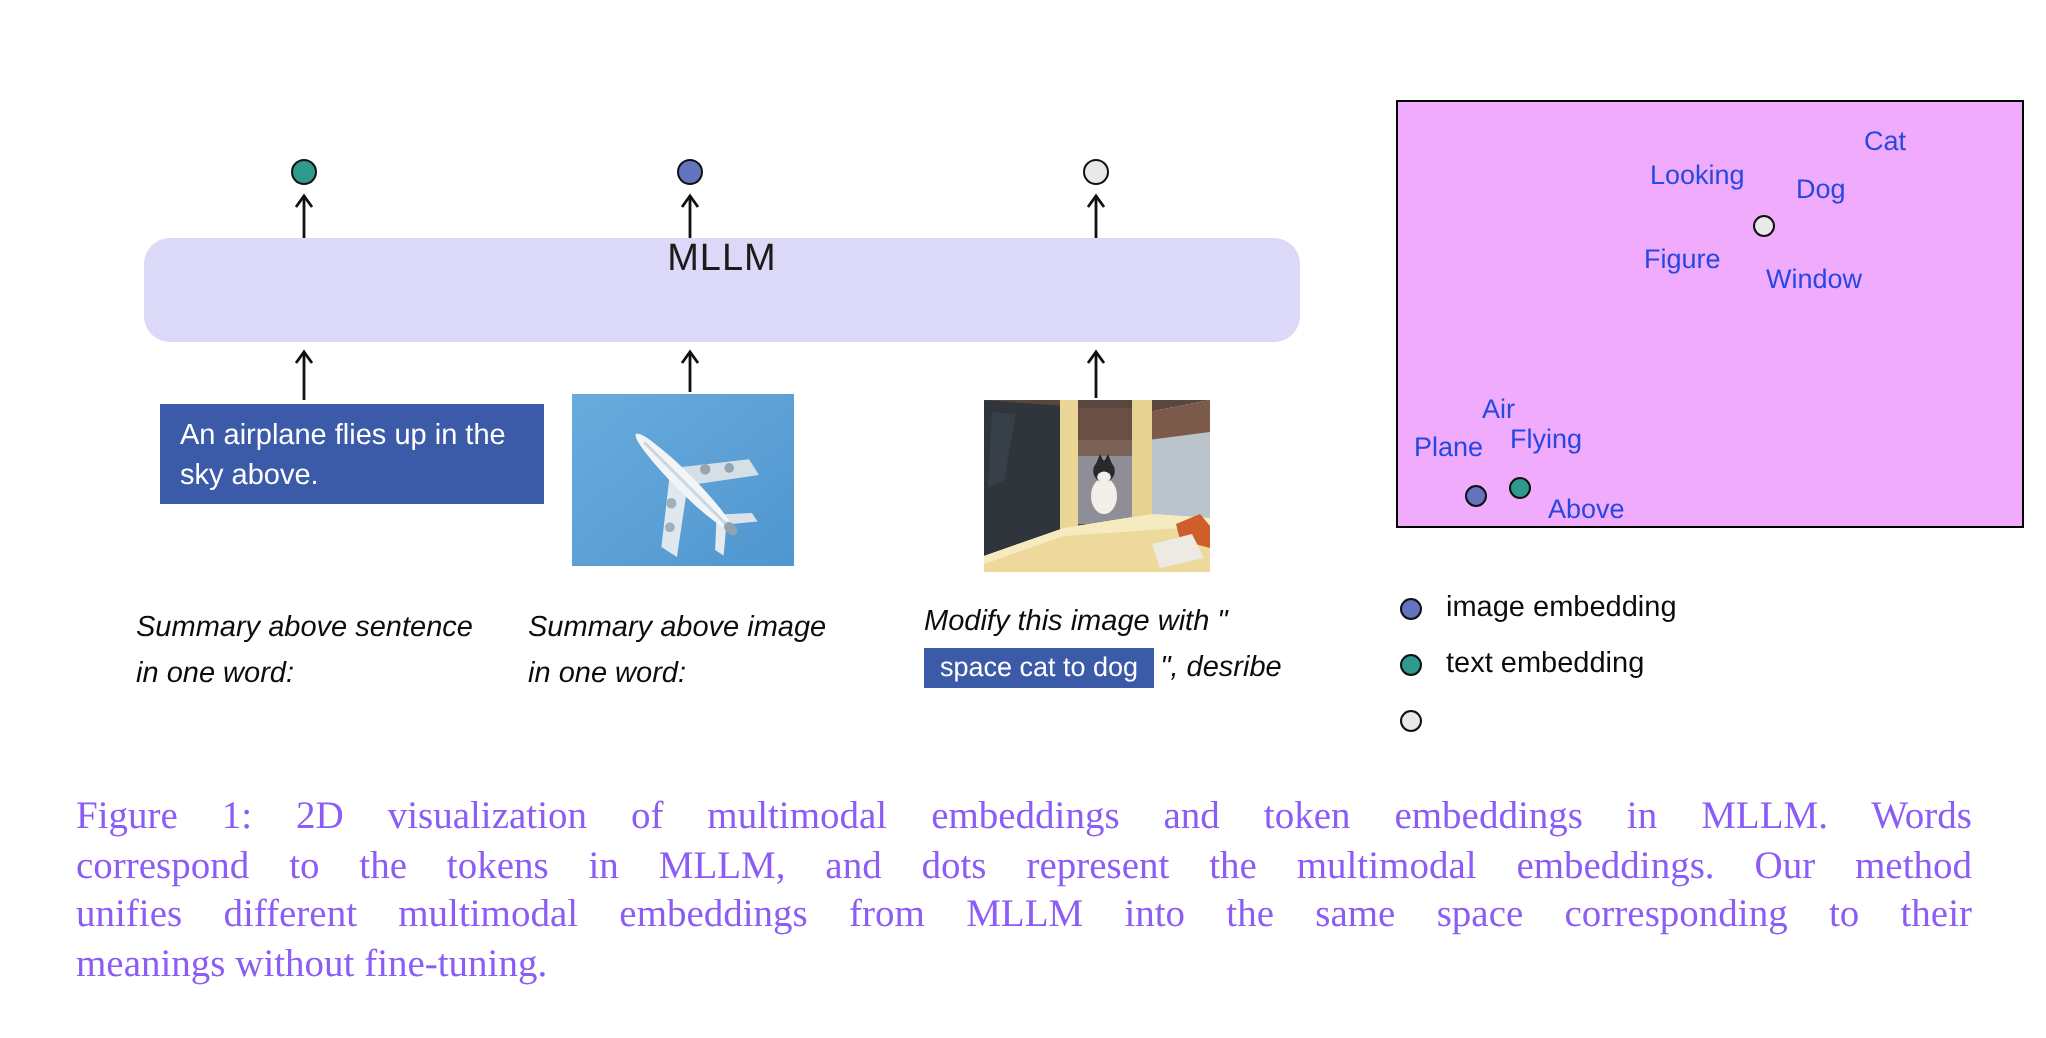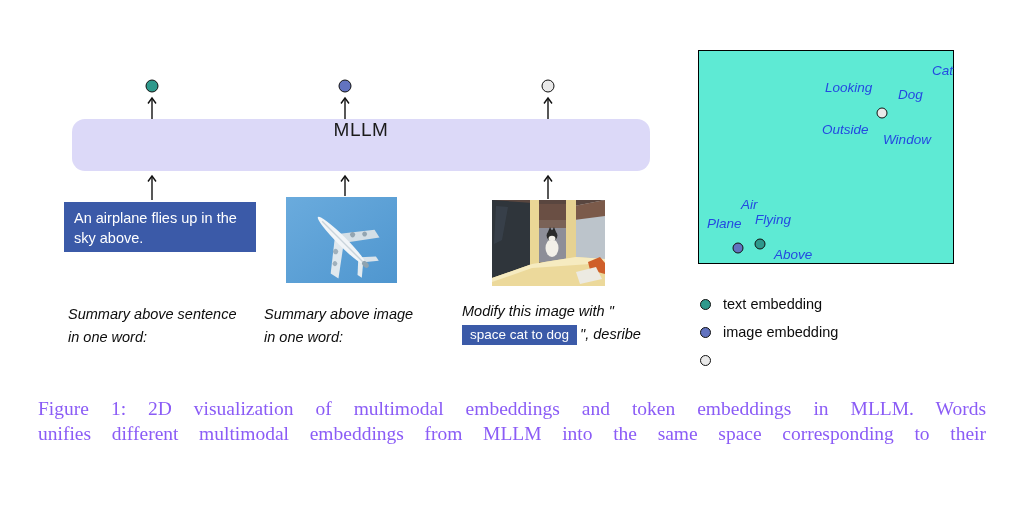--- a/index.html
+++ b/index.html
@@ -17,35 +17,35 @@
   .arrows{position:absolute;left:0;top:0;width:1023px;height:519px;pointer-events:none;}
   .dot{
     position:absolute;width:11px;height:11px;border:1.6px solid #111;border-radius:50%;
     transform:translate(-50%,-50%);box-sizing:content-box;
   }
   .dot-text{background:var(--c-text-embedding,#2e998c);}
   .dot-image{background:var(--c-image-embedding,#6273c0);}
   .dot-interleaved{background:var(--c-interleaved-embedding,#e9e9e9);}
   
   .input-box{
-    position:absolute;left:64px;top:202px;width:192px;height:50px;box-sizing:border-box;
+    position:absolute;left:80px;top:202px;width:192px;height:50px;box-sizing:border-box;
     background:var(--c-input-box,#3b5aa8);color:#fff;font-size:14.5px;line-height:1.38;
     padding:6px 10px;
   }
   .img-frame{position:absolute;display:block;}
   
   .prompt{position:absolute;font-style:italic;font-size:14.5px;line-height:23px;color:#0c0c0c;white-space:nowrap;}
   .chip{
     display:inline-block;font-style:normal;background:var(--c-input-box,#3b5aa8);color:#fff;
     font-size:13.5px;line-height:17px;padding:1px 8px 2px;margin-right:3px;
   }
   
   .panel{
-    position:absolute;left:698px;top:50px;width:256px;height:214px;box-sizing:border-box;
-    background:#5eead4;border:1.5px solid var(--c-panel-border,#000);font-style:italic;
+    position:absolute;left:698px;top:50px;width:314px;height:214px;box-sizing:border-box;
+    background:#f0abfc;border:1.5px solid var(--c-panel-border,#000);
   }
   .sc-word{position:absolute;font-size:13.5px;color:var(--c-word-blue,#2448e1);white-space:nowrap;}
   .sc-dot{
     position:absolute;width:9px;height:9px;border:1.7px solid #111;border-radius:50%;
     transform:translate(-50%,-50%);box-sizing:content-box;
   }
   
   .legend{position:absolute;left:700px;top:290px;}
   .legend-row{display:flex;align-items:center;height:28px;}
   .legend-dot{
@@ -153,43 +153,45 @@
     <div>Modify this image with "</div>
     <div>
       <span class="chip">space cat to dog</span><span>", desribe</span>
     </div>
   </div>
 
   <div class="panel">
       <span class="sc-word" style="left: 233px; top: 12px;">Cat</span>
       <span class="sc-word" style="left: 126px; top: 29px;">Looking</span>
       <span class="sc-word" style="left: 199px; top: 36px;">Dog</span>
-      <span class="sc-word" style="left: 123px; top: 71px;">Outside</span>
+      <span class="sc-word" style="left: 123px; top: 71px;">Figure</span>
       <span class="sc-word" style="left: 184px; top: 81px;">Window</span>
       <span class="sc-word" style="left: 42px; top: 146px;">Air</span>
       <span class="sc-word" style="left: 8px; top: 165px;">Plane</span>
       <span class="sc-word" style="left: 56px; top: 161px;">Flying</span>
       <span class="sc-word" style="left: 75px; top: 196px;">Above</span>
       <span class="sc-dot dot-interleaved" style="left: 183px; top: 62px;"></span>
       <span class="sc-dot dot-image" style="left: 39px; top: 197px;"></span>
       <span class="sc-dot dot-text" style="left: 61px; top: 193px;"></span>
     </div>
 
   <div class="legend">
     <div class="legend-row">
+      <span class="legend-dot dot-image"></span>
+      <span class="legend-label">image embedding</span>
+    </div>
+    <div class="legend-row">
       <span class="legend-dot dot-text"></span>
       <span class="legend-label">text embedding</span>
-    </div>
-    <div class="legend-row">
-      <span class="legend-dot dot-image"></span>
-      <span class="legend-label">image embedding</span>
     </div>
     <div class="legend-row">
       <span class="legend-dot dot-interleaved"></span>
     </div>
   </div>
 
   <div class="caption">
     <div class="cap-line">Figure 1: 2D visualization of multimodal embeddings and token embeddings in MLLM. Words</div>
+    <div class="cap-line">correspond to the tokens in MLLM, and dots represent the multimodal embeddings. Our method</div>
     <div class="cap-line">unifies different multimodal embeddings from MLLM into the same space corresponding to their</div>
+    <div class="cap-line last">meanings without fine-tuning.</div>
   </div>
 
 </div>
 
 </body></html>

